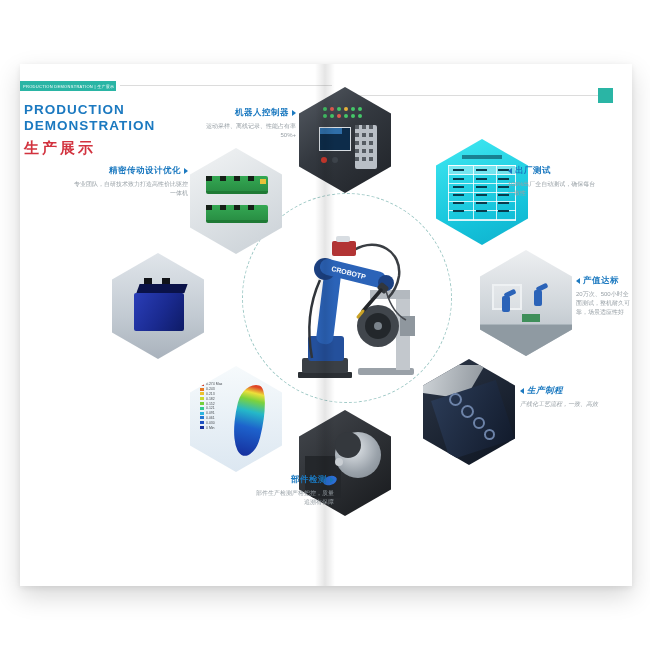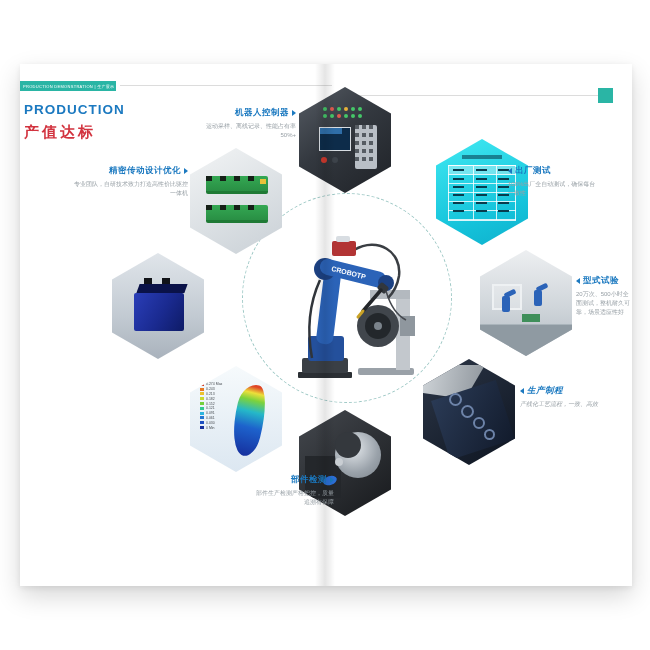--- a/index.html
+++ b/index.html
@@ -154,21 +154,22 @@
 
   <div class="header-bar">
     <span>PRODUCTION DEMONSTRATION | 生产展示</span>
   </div>
   <div class="rule-left"></div>
   <div class="rule-right"></div>
   <div class="corner-square"></div>
 
   <div class="title-block">
     <div class="title-en">PRODUCTION</div>
-    <div class="title-cn">产值达标</div>
+    <div class="title-en">DEMONSTRATION</div>
+    <div class="title-cn">生产展示</div>
   </div>
 
   <div class="dashed-circle"></div>
 
   <svg class="robot-svg" width="170" height="175" viewBox="0 0 170 175">
     <g>
       <rect x="100" y="160" width="56" height="7" rx="2" fill="#9aa1a8"></rect>
       <rect x="138" y="86" width="14" height="76" fill="#c3c8cd"></rect>
       <rect x="112" y="82" width="40" height="9" fill="#b3b9bf"></rect>
       <rect x="142" y="108" width="15" height="20" fill="#8f979e"></rect>
@@ -334,21 +335,21 @@
     <div class="fname">
       <span class="tri tri-left"></span>
       <span>出厂测试</span>
     </div>
     <div class="fdesc">100%出厂全自动测试，确保每台一致性</div>
   </div>
 
   <div class="feature f-left lb-type">
     <div class="fname">
       <span class="tri tri-left"></span>
-      <span>型式试验</span>
+      <span>产值达标</span>
     </div>
     <div class="fdesc">20万次、500小时全面测试，整机耐久可靠，场景适应性好</div>
   </div>
 
   <div class="feature f-left lb-process">
     <div class="fname">
       <span class="tri tri-left"></span>
       <span>生产制程</span>
     </div>
     <div class="fdesc">产线化工艺流程，一致、高效</div>

